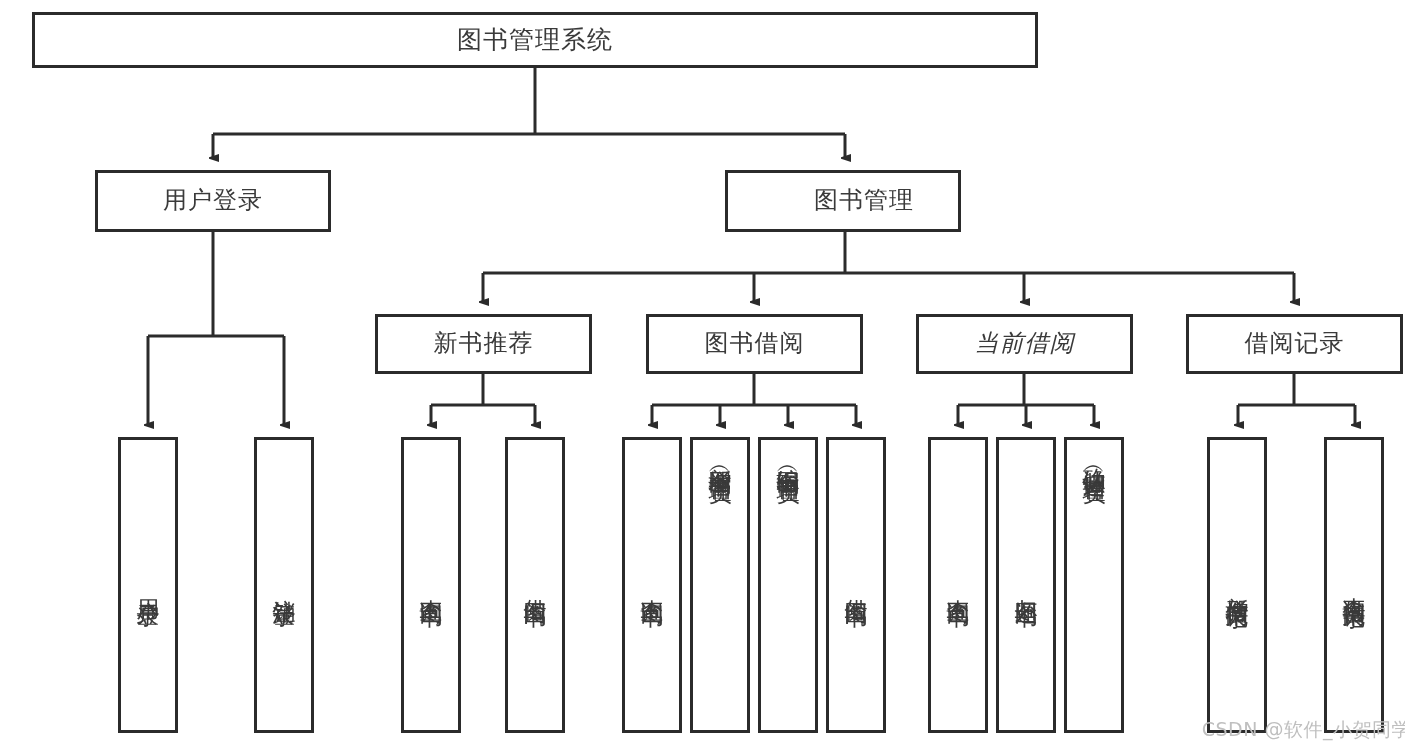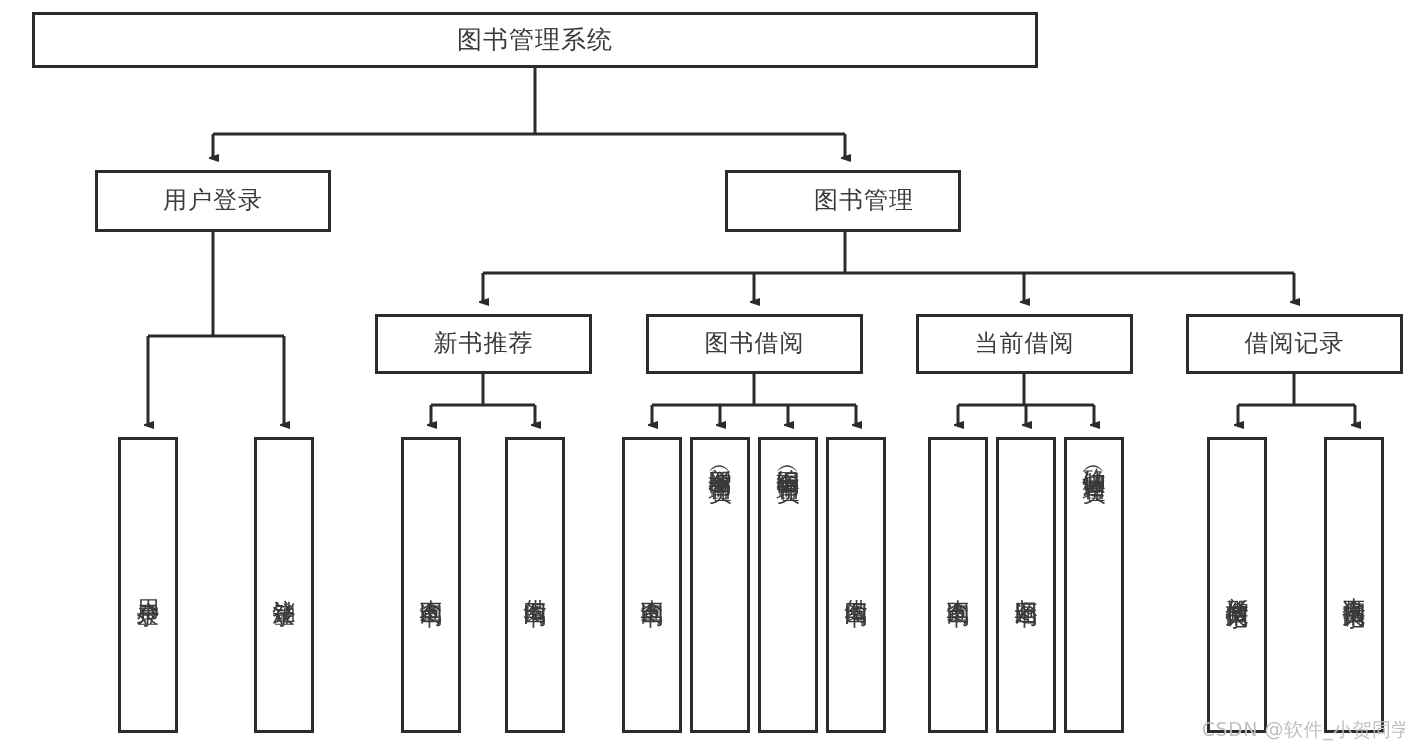--- a/index.html
+++ b/index.html
@@ -143,21 +143,21 @@
   <div class="node horiz" style="left:711px; top:170px; width:236px; height:62px;padding-left:42px;">
     <span class="lbl">图书管理</span>
   </div>
 
   <div class="node horiz" style="left:361px; top:314px; width:217px; height:60px;align-items:center;">
     <span class="lbl">新书推荐</span>
   </div>
   <div class="node horiz" style="left:632px; top:314px; width:217px; height:60px;">
     <span class="lbl">图书借阅</span>
   </div>
-  <div class="node horiz" style="left:902px; top:314px; width:217px; height:60px;">
+  <div class="node horiz" style="left:902px; top:314px; width:217px; height:60px;font-style:italic;">
     <span class="lbl">当前借阅</span>
   </div>
   <div class="node horiz" style="left:1172px; top:314px; width:217px; height:60px;">
     <span class="lbl">借阅记录</span>
   </div>
 
   <div class="node vert mid" style="left:104px; top:437px; width:60px; height:296px;">
     <span class="lbl">用户登录</span>
   </div>
   <div class="node vert mid" style="left:240px; top:437px; width:60px; height:296px;">

